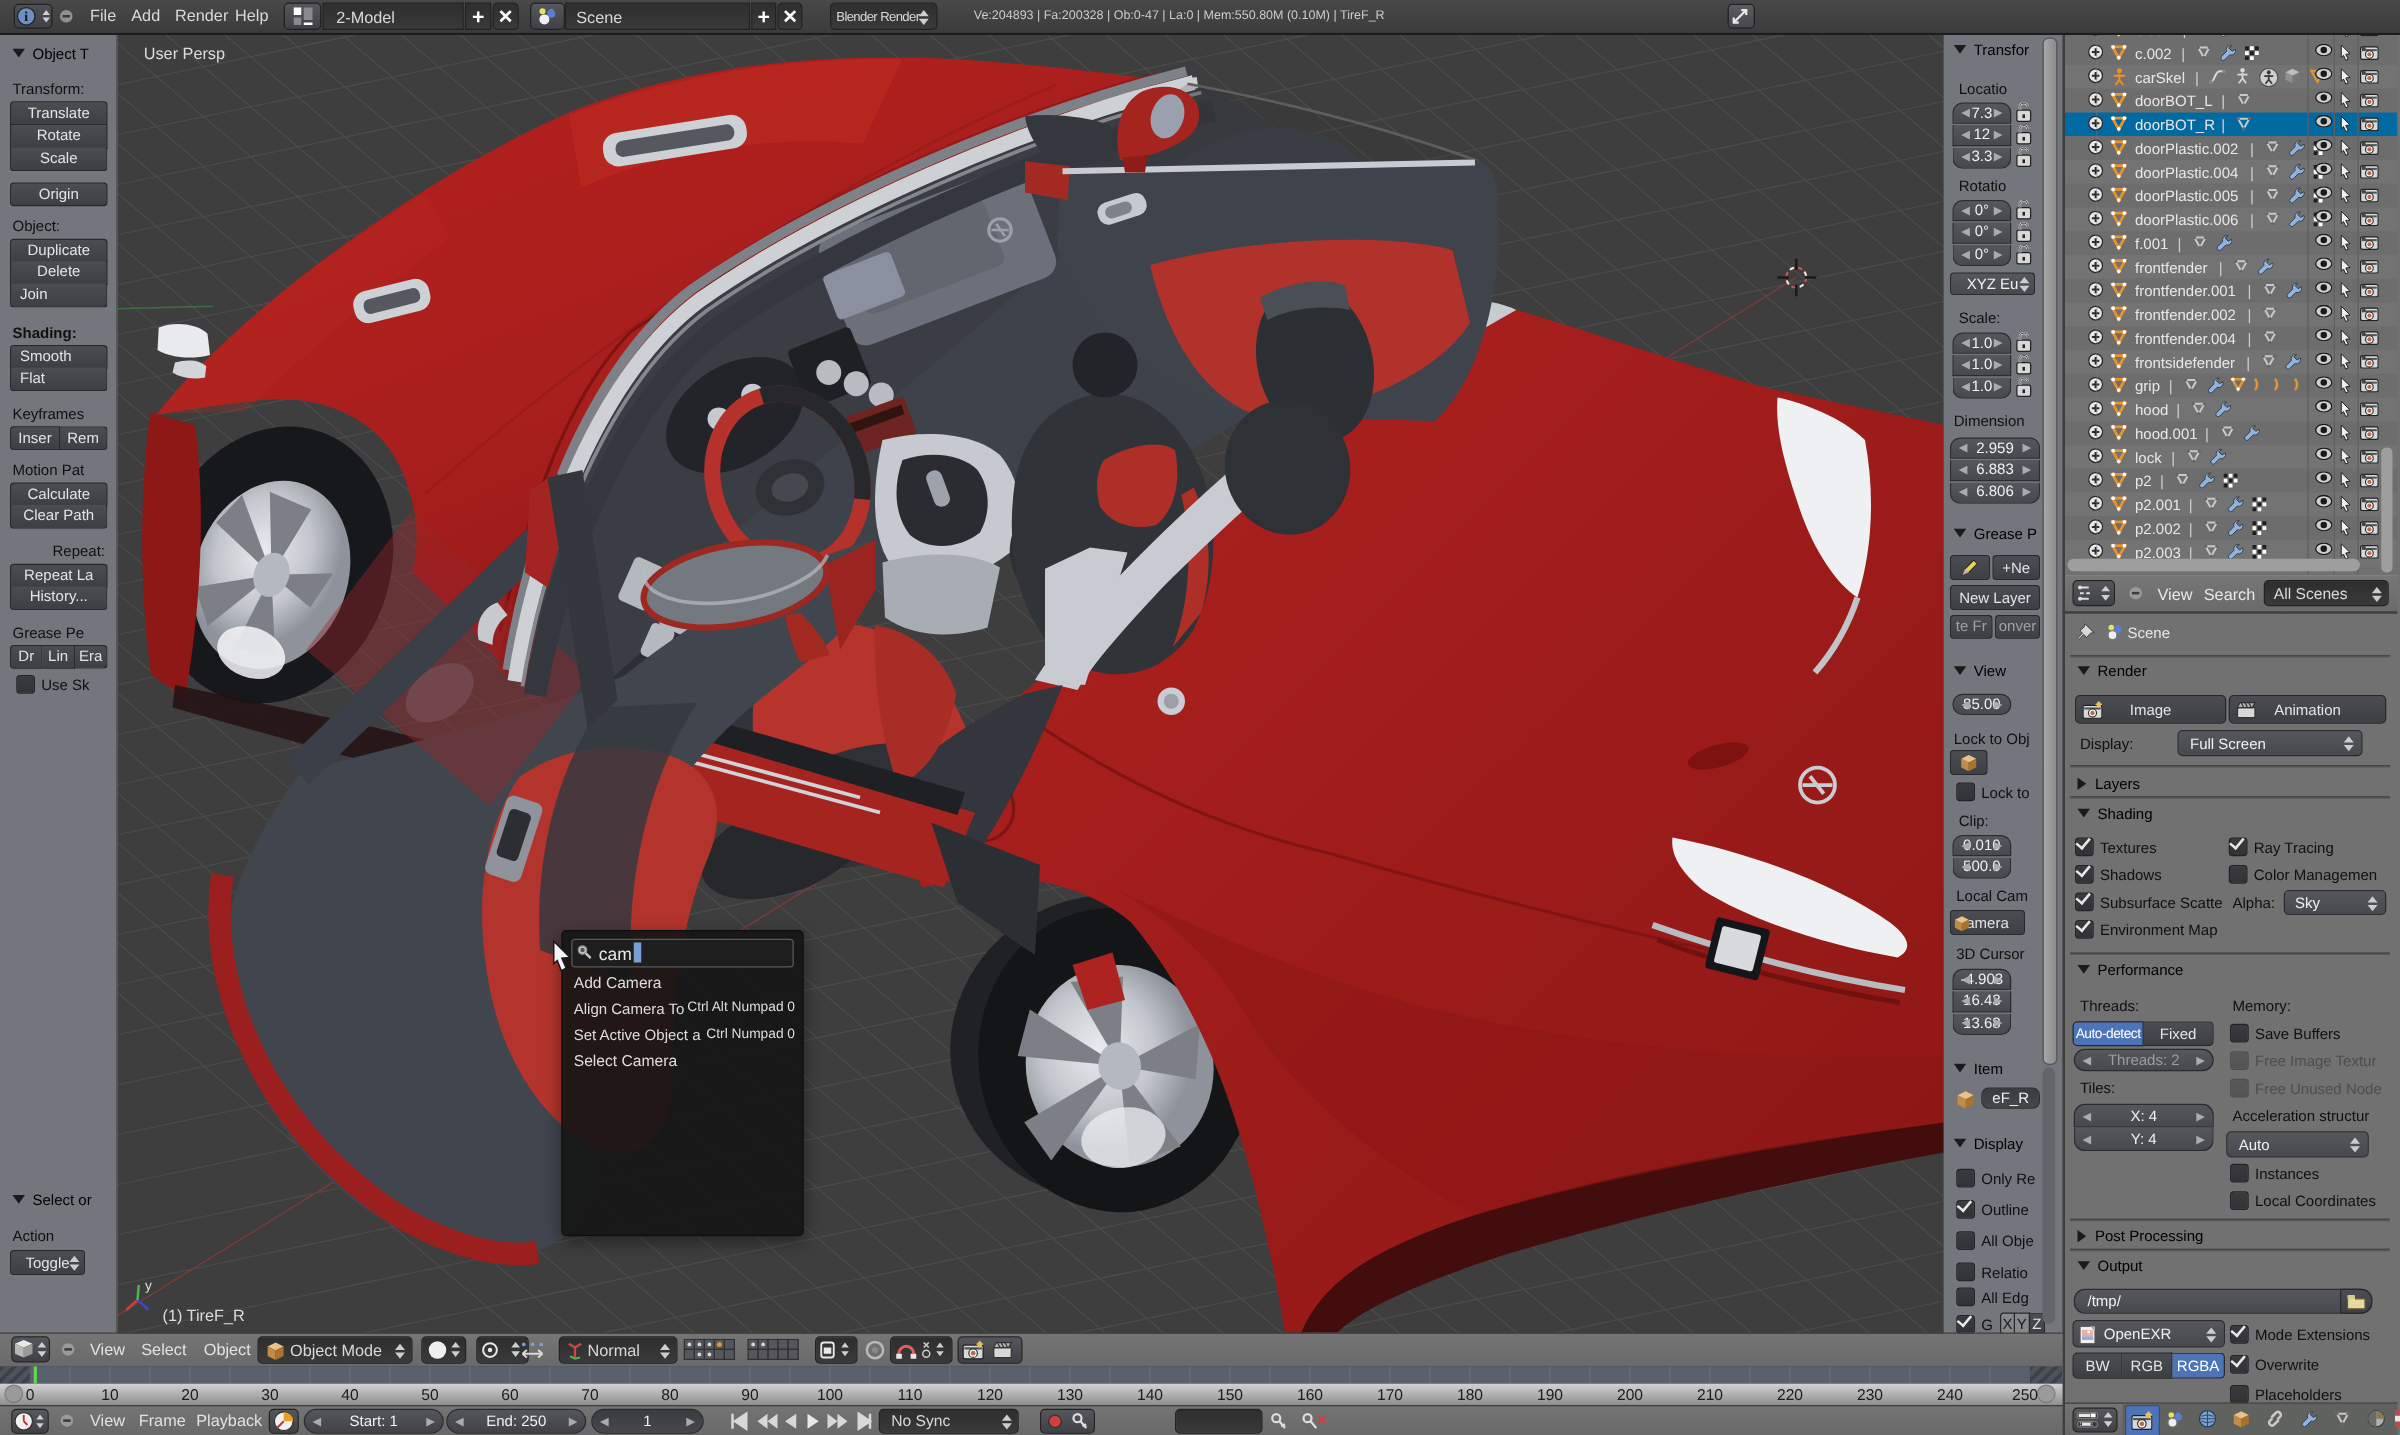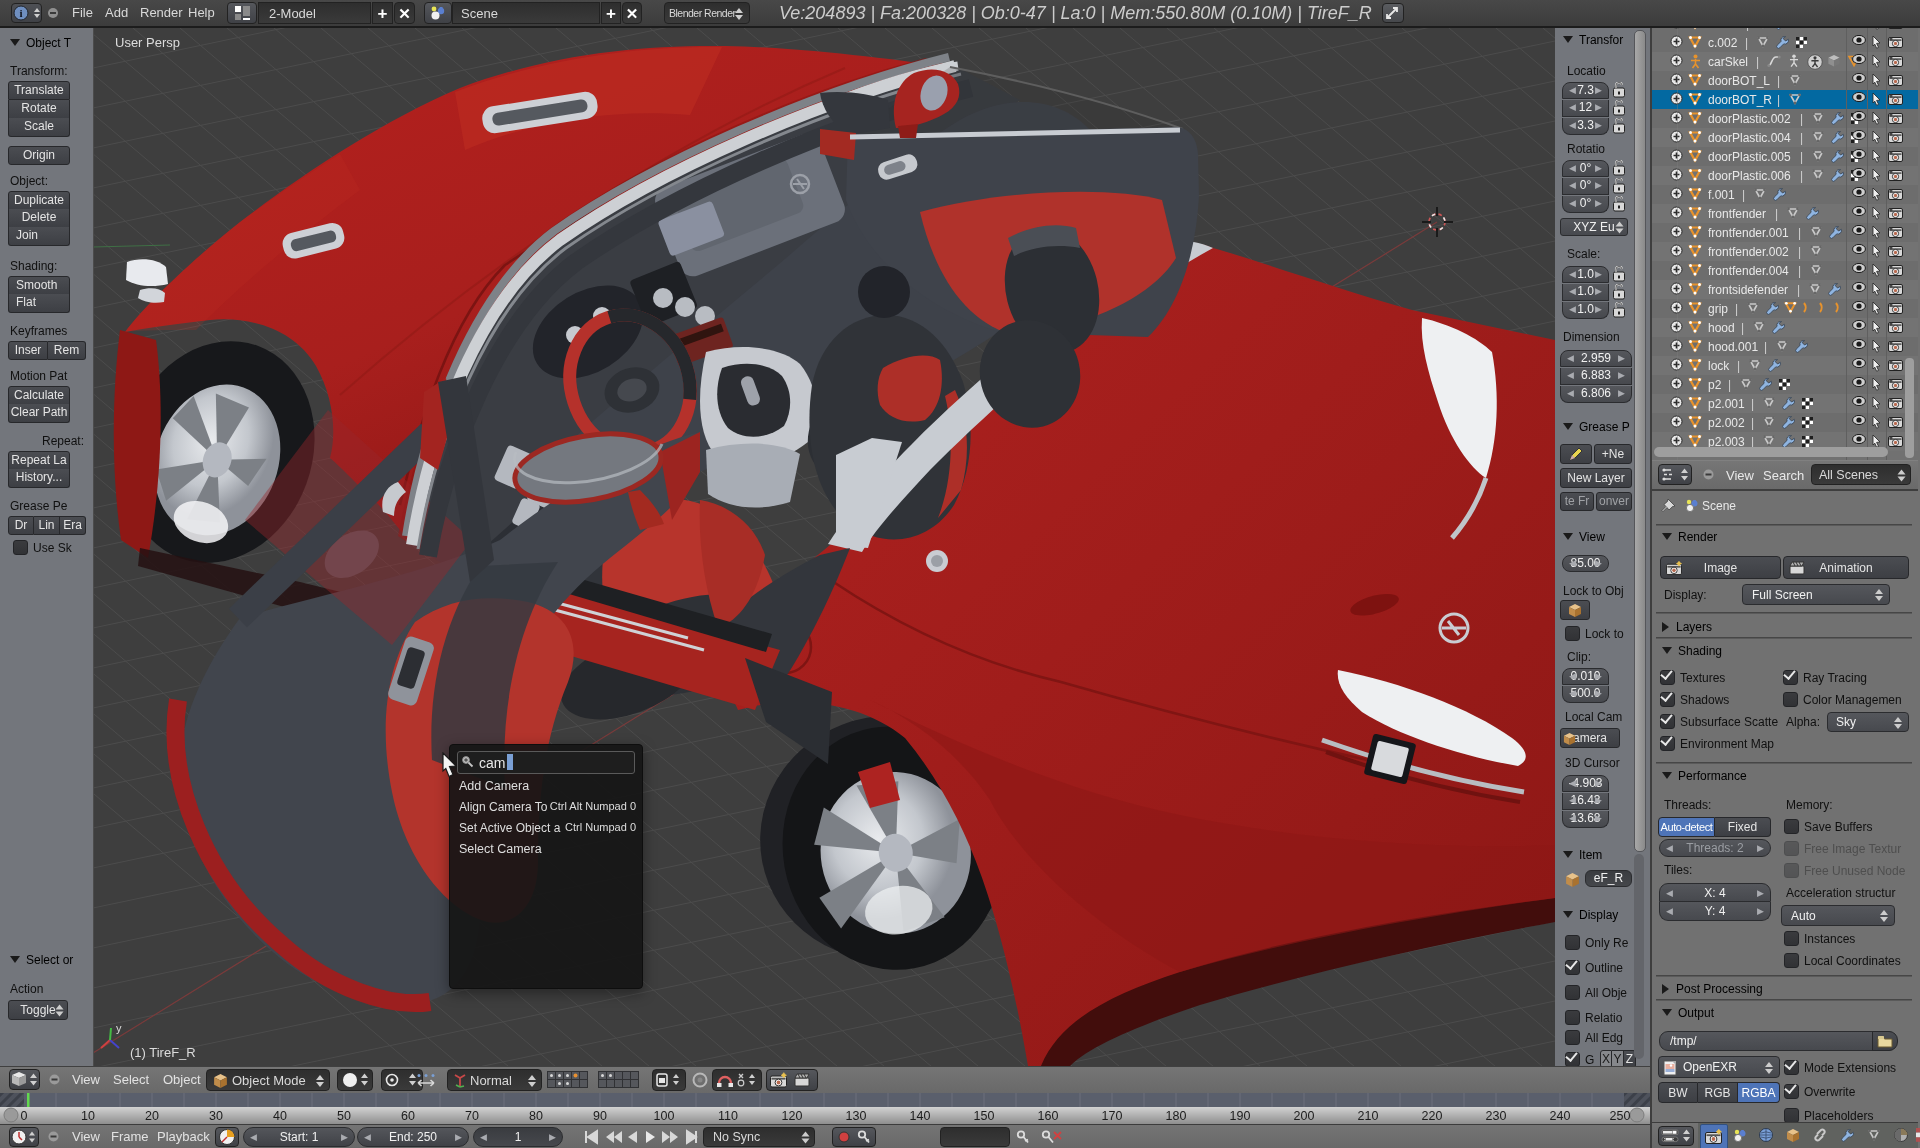--- a/index.html
+++ b/index.html
@@ -19,21 +19,21 @@
 .cb{position:absolute;width:13px;height:13px;background:linear-gradient(#3a3b3e,#313235);border:1px solid #232427;border-radius:3px;}
 .cb.on:before{content:"";position:absolute;left:2px;top:-3px;width:5px;height:9px;border:solid #e8e8e8;border-width:0 2px 2px 0;transform:rotate(40deg);}
 .cb.dis{opacity:.45;}
 .sep{position:absolute;height:1px;background:#5a5a5a;border-top:1px solid #464646;}
 
 #topbar{position:absolute;left:0;top:0;width:1920px;height:26px;z-index:20;background:linear-gradient(#484848,#3c3c3c);border-bottom:2px solid #1c1c1c;color:#d4d4d4;}
 #topbar .menu{position:absolute;top:0;height:26px;line-height:26px;font-size:13px;color:#d9d9d9;}
 .darkfield{position:absolute;background:linear-gradient(#2e2e2e,#3a3a3a);border:1px solid #222;border-radius:4px;box-sizing:border-box;color:#d9d9d9;}
 
 #toolshelf{position:absolute;left:0;top:0px;width:93px;height:1066px;background:#73767c;border-right:1px solid #4c4c4c;}
-#toolshelf .btn{left:8px;width:62px;height:19px;}
+#toolshelf .btn{left:8px;width:78px;height:19px;}
 
 #npanel{position:absolute;left:1555px;top:0px;width:95px;height:1067px;background:#73767c;}
 #npanel .slider{left:7px;width:47px;height:17px;line-height:15px;}
 
 #rightcol{position:absolute;left:1650px;top:28px;width:270px;height:1120px;background:#717171;}
 
 #vpheader{position:absolute;left:0;top:1066px;width:1650px;height:26px;background:linear-gradient(#757575,#696969);border-top:1px solid #404040;border-bottom:1px solid #3c3c3c;}
 #kfstrip{position:absolute;left:0;top:1093px;width:1650px;height:14px;background:#5a5f6c;}
 #ruler{position:absolute;left:0;top:1107px;width:1650px;height:17px;background:linear-gradient(#d2d2d2,#8e8e8e);}
 #tlheader{position:absolute;left:0;top:1124px;width:1650px;height:24px;background:linear-gradient(#747474,#686868);border-top:1px solid #3c3c3c;}
@@ -431,39 +431,39 @@
   <div class="darkfield" style="left:452px;top:2px;width:148px;height:22px;line-height:21px;border-radius:0;"><span style="margin-left:8px;font-size:13px;">Scene</span></div>
   <div class="darkfield" style="left:601px;top:2px;width:20px;height:22px;border-radius:0;font-size:17px;font-weight:bold;text-align:center;line-height:21px;color:#fff;">+</div>
   <div class="darkfield" style="left:622px;top:2px;width:20px;height:22px;font-size:15px;font-weight:bold;text-align:center;line-height:21px;color:#fff;">✕</div>
   <div class="darkfield" style="left:664px;top:2px;width:86px;height:22px;line-height:21px;">
     <span style="margin-left:4px;font-size:10.5px;white-space:nowrap;letter-spacing:-0.5px;">Blender Render</span>
     <svg width="10" height="14" viewBox="0 0 10 14" style="position:absolute;right:5px;top:4px">
           <path d="M1 6 l4 -5 l4 5 z" fill="#cfcfcf"></path>
           <path d="M1 8 l4 5 l4 -5 z" fill="#cfcfcf"></path>
         </svg>
   </div>
-  <div class="menu" style="left:779px;font-size:18px;color:#cccccc;font-style:italic;">Ve:204893 | Fa:200328 | Ob:0-47 | La:0 | Mem:550.80M (0.10M) | TireF_R</div>
+  <div class="menu" style="left:779px;font-size:10px;color:#cccccc;">Ve:204893 | Fa:200328 | Ob:0-47 | La:0 | Mem:550.80M (0.10M) | TireF_R</div>
   <div class="darkfield" style="left:1382px;top:3px;width:22px;height:20px;background:linear-gradient(#5a5c60,#46484c);">
     <svg width="20" height="18" viewBox="0 0 20 18" style="position:absolute;left:0;top:0">
           <path d="M4 14 L14 4 M10 4 h4 v4 M4 10 v4 h4" stroke="#e8e8e8" stroke-width="1.8" fill="none"></path>
         </svg>
   </div>
 </div>
 <div id="toolshelf">
   <div class="hdr" style="left:10px;top:36px;"><span class="tri"></span>Object T</div>
   <div class="lbl" style="left:10px;top:64px;">Transform:</div>
   <div class="btn" style="top:81px;border-radius:3px 3px 0 0;">Translate</div>
   <div class="btn" style="top:100px;border-radius:0;border-top:none;">Rotate</div>
   <div class="btn" style="top:118px;border-radius:0 0 3px 3px;border-top:none;">Scale</div>
   <div class="btn" style="top:146px;">Origin</div>
   <div class="lbl" style="left:10px;top:174px;">Object:</div>
   <div class="btn" style="top:191px;border-radius:3px 3px 0 0;">Duplicate</div>
   <div class="btn" style="top:209px;border-radius:0;border-top:none;">Delete</div>
   <div class="btn" style="top:227px;border-radius:0 0 3px 3px;border-top:none;text-align:left;padding-left:7px;">Join</div>
-  <div class="lbl" style="left:10px;top:259px;">Shading:</div>
+  <div class="lbl" style="left:10px;top:259px;font-weight:bold;">Shading:</div>
   <div class="btn" style="top:276px;border-radius:3px 3px 0 0;text-align:left;padding-left:7px;">Smooth</div>
   <div class="btn" style="top:294px;border-radius:0 0 3px 3px;border-top:none;text-align:left;padding-left:7px;">Flat</div>
   <div class="lbl" style="left:10px;top:324px;">Keyframes</div>
   <div class="btn" style="top:341px;width:40px;border-radius:3px 0 0 3px;">Inser</div>
   <div class="btn" style="left:48px;top:341px;width:38px;border-radius:0 3px 3px 0;border-left:none;">Rem</div>
   <div class="lbl" style="left:10px;top:369px;">Motion Pat</div>
   <div class="btn" style="top:386px;border-radius:3px 3px 0 0;">Calculate</div>
   <div class="btn" style="top:404px;border-radius:0 0 3px 3px;border-top:none;">Clear Path</div>
   <div class="lbl" style="left:10px;top:434px;margin-left:32px;">Repeat:</div>
   <div class="btn" style="top:451px;border-radius:3px 3px 0 0;">Repeat La</div>

